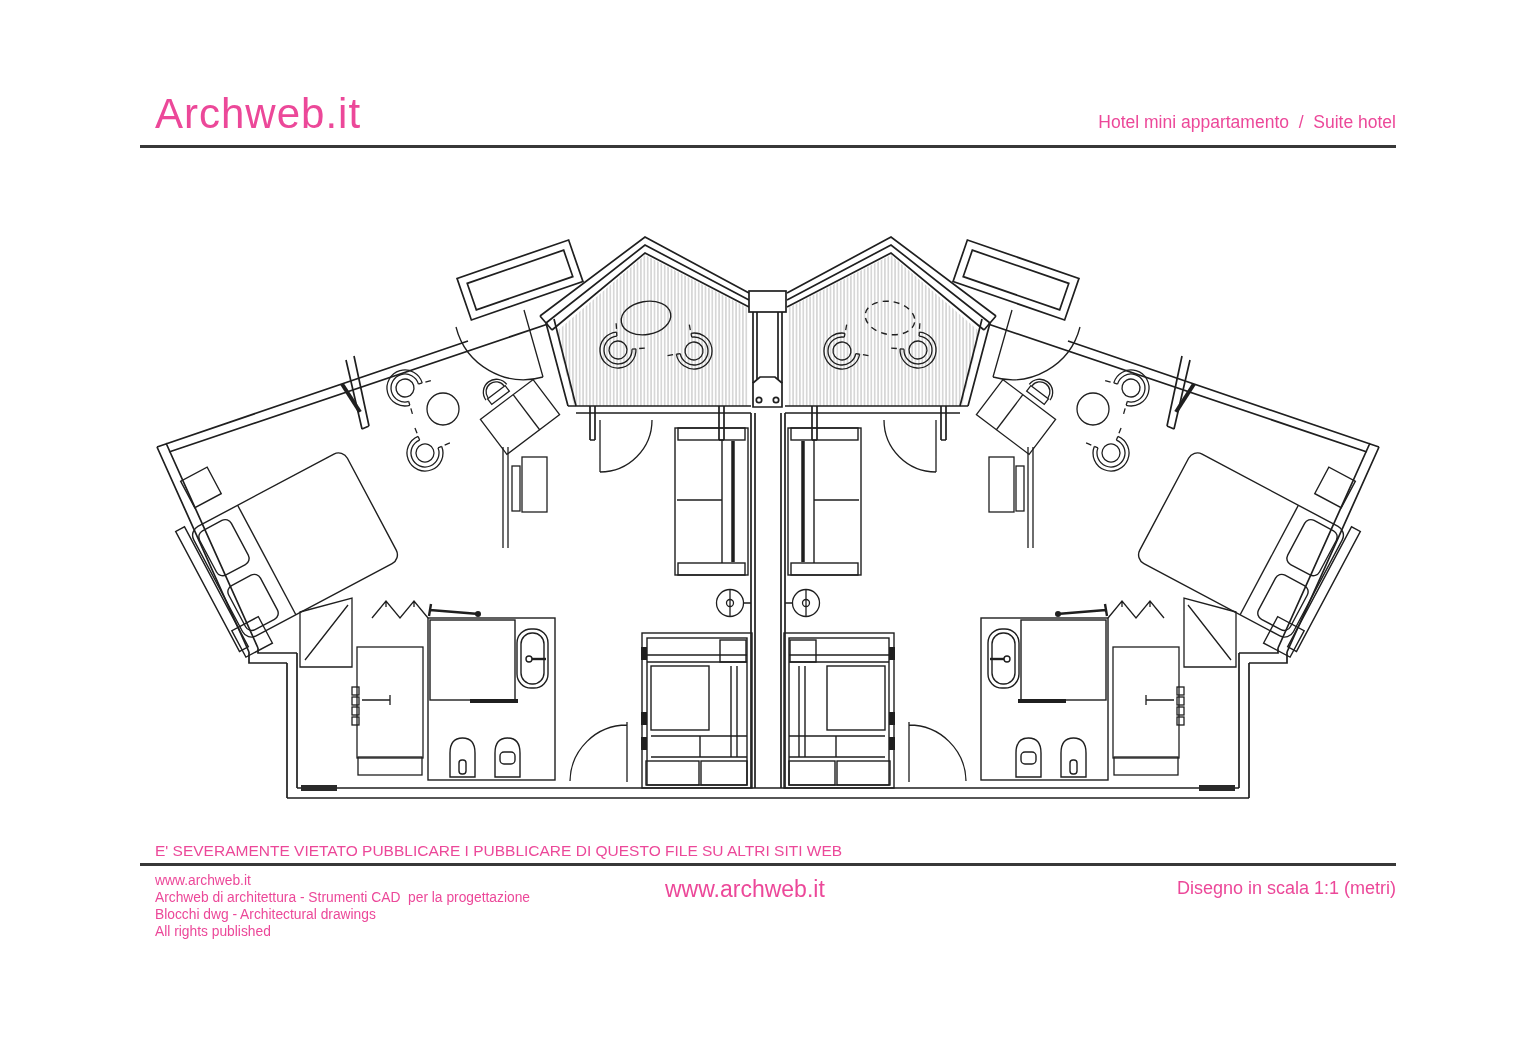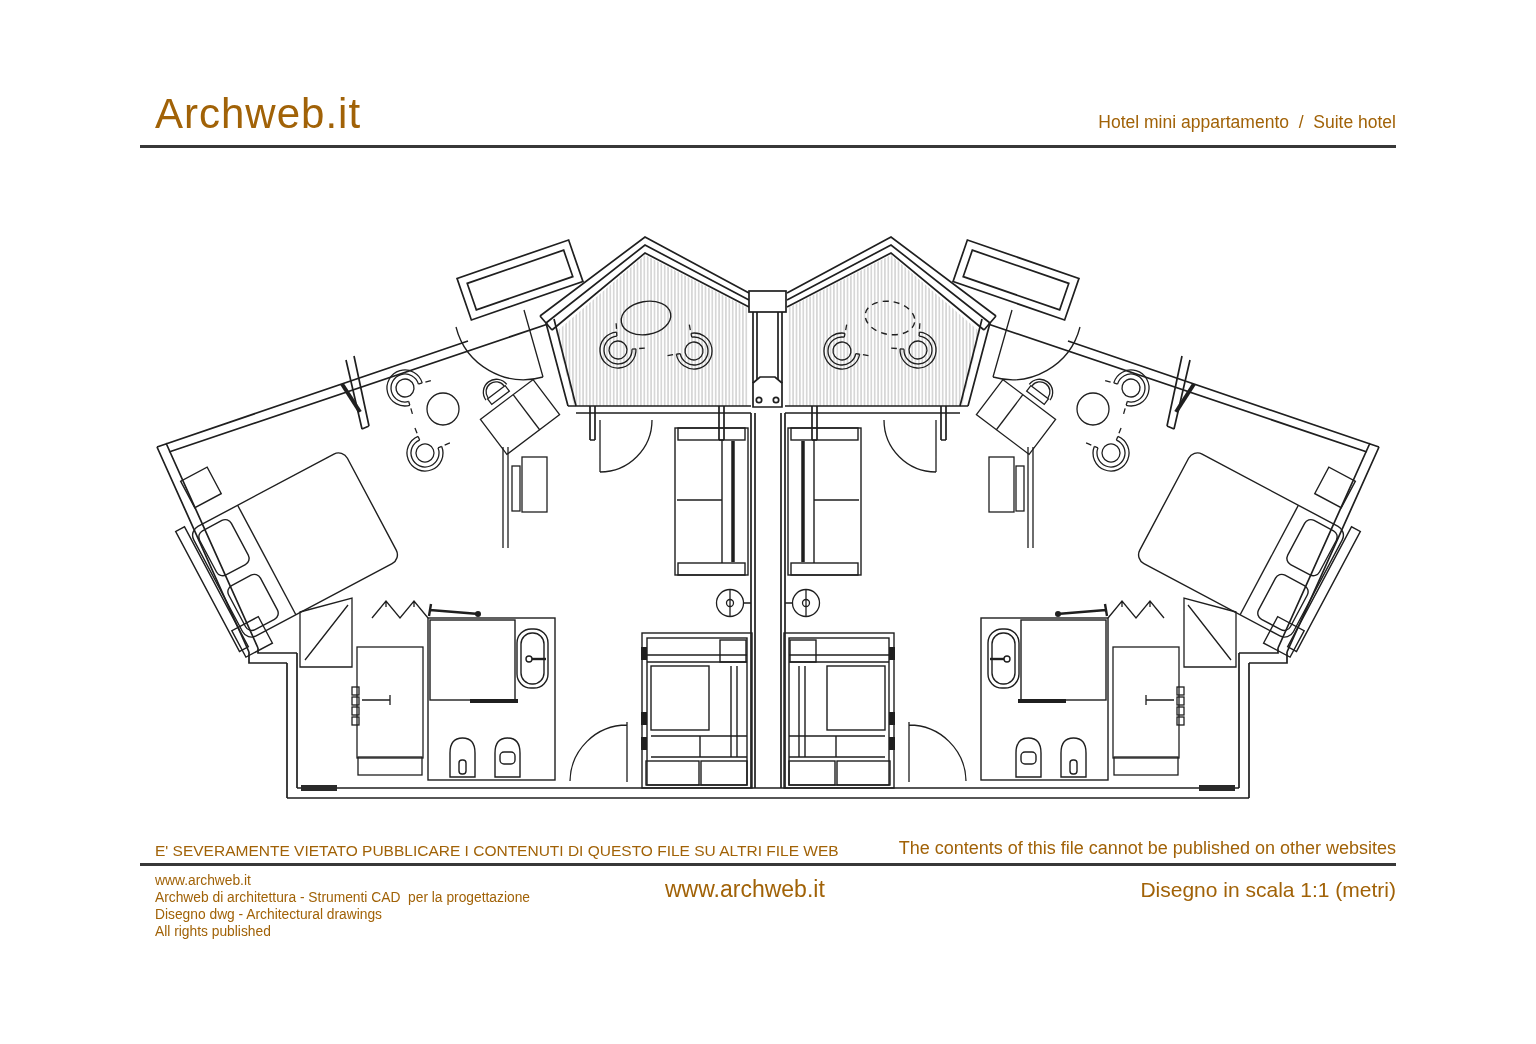--- a/index.html
+++ b/index.html
@@ -1,33 +1,33 @@
 <!DOCTYPE html>
 <html><head>
 <meta charset="utf-8">
 <style>
   html,body { margin:0; padding:0; background:#e8e8e8; }
   .page {
     position:relative; width:1536px; height:1044px; background:#ffffff;
-    font-family:"Liberation Sans", sans-serif; color:#a16207; overflow:hidden;
+    font-family:"Liberation Sans", sans-serif; color:#ec4899; overflow:hidden;
     margin:0 auto;
   }
   .abs { position:absolute; }
   .pre { white-space:pre; }
   .logo { left:155px; top:90px; font-size:42px; letter-spacing:1px; font-weight:500; }
   .category { right:140px; top:112px; font-size:17.5px; text-align:right; }
   .rule { left:140px; width:1256px; background:#383838; }
   .rule-top { top:145px; height:3px; }
   .rule-bottom { top:863px; height:3px; }
   .subtitle { left:155px; top:158px; font-size:19.5px; }
   .notice-it { left:155px; top:842px; font-size:15.5px; }
   .notice-en { right:140px; top:838px; font-size:18px; }
   .foot-left { left:155px; top:872px; font-size:13.8px; line-height:17px; }
   .foot-center { left:665px; top:876px; font-size:23px; }
-  .foot-right { right:140px; top:878px; font-size:21px; }
+  .foot-right { right:140px; top:878px; font-size:18px; }
   svg.plan { position:absolute; left:0; top:0; }
 </style>
 </head>
 <body>
 
 <div class="page">
 
   <div class="abs logo">Archweb.it</div>
   <div class="abs category pre">Hotel mini appartamento  /  Suite hotel</div>
   <div class="abs rule rule-top"></div>
@@ -186,25 +186,24 @@
       <rect x="749" y="291" width="37" height="21" fill="#ffffff"></rect>
       <path d="M 753 312 L 753 383 M 757 312 L 757 383 M 778 312 L 778 383 M 782 312 L 782 383"></path>
       <path d="M 753 383 L 760 377 L 775 377 L 782 383 L 782 407 L 753 407 Z" fill="#ffffff"></path>
       <circle cx="759" cy="400" r="2.7"></circle>
       <circle cx="776" cy="400" r="2.7"></circle>
       <path d="M 751 413 L 751 788 M 755 413 L 755 788 M 781 413 L 781 788 M 785 413 L 785 788"></path>
     </g>
   </svg>
 
   <div class="abs rule rule-bottom"></div>
-  <div class="abs notice-it">E' SEVERAMENTE VIETATO PUBBLICARE I CONTENUTI DI QUESTO FILE SU ALTRI FILE WEB</div>
-  <div class="abs notice-en">The contents of this file cannot be published on other websites</div>
+  <div class="abs notice-it">E' SEVERAMENTE VIETATO PUBBLICARE I PUBBLICARE DI QUESTO FILE SU ALTRI SITI WEB</div>
 
   <div class="abs foot-left">
     <div>www.archweb.it</div>
     <div class="pre">Archweb di architettura - Strumenti CAD  per la progettazione</div>
-    <div>Disegno dwg - Architectural drawings</div>
+    <div>Blocchi dwg - Architectural drawings</div>
     <div>All rights published</div>
   </div>
   <div class="abs foot-center">www.archweb.it</div>
   <div class="abs foot-right">Disegno in scala 1:1 (metri)</div>
 
 </div>
 
 </body></html>

